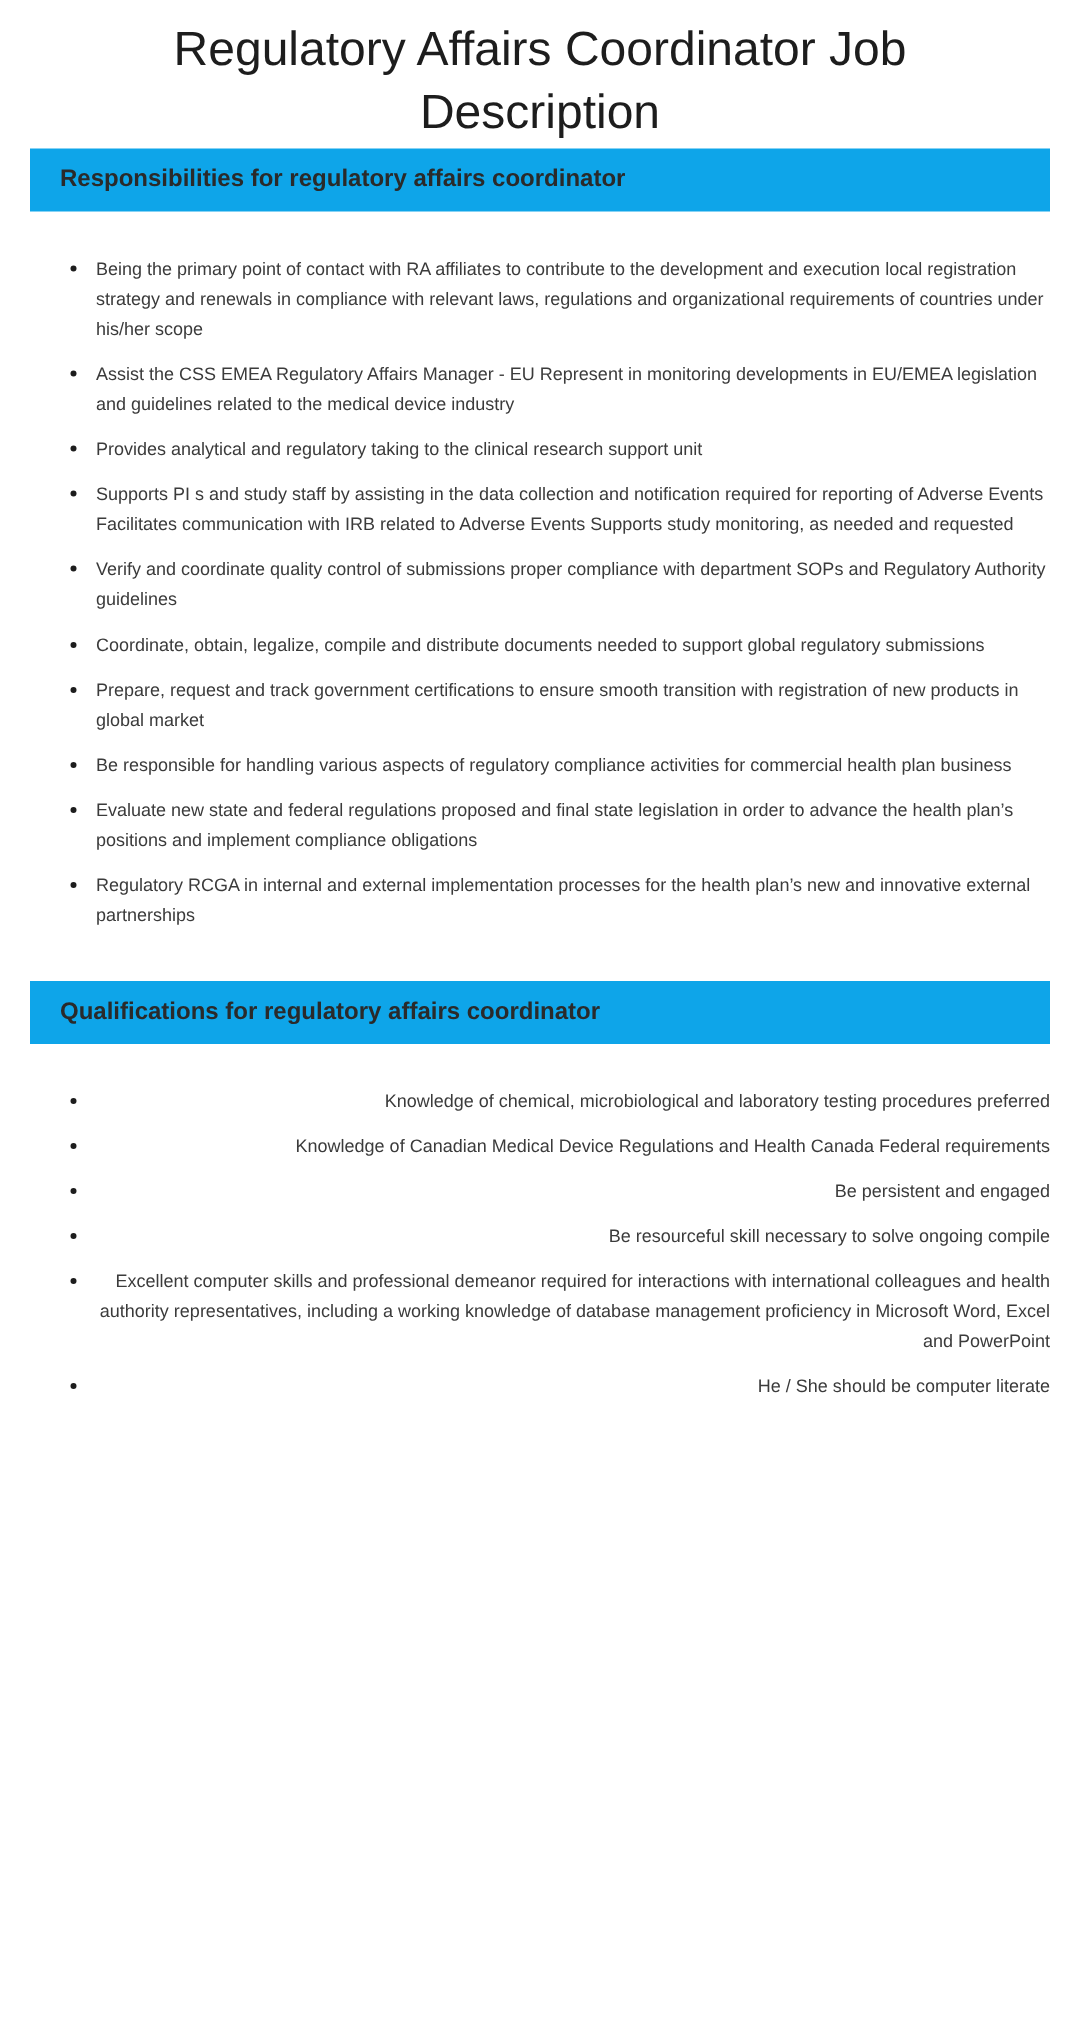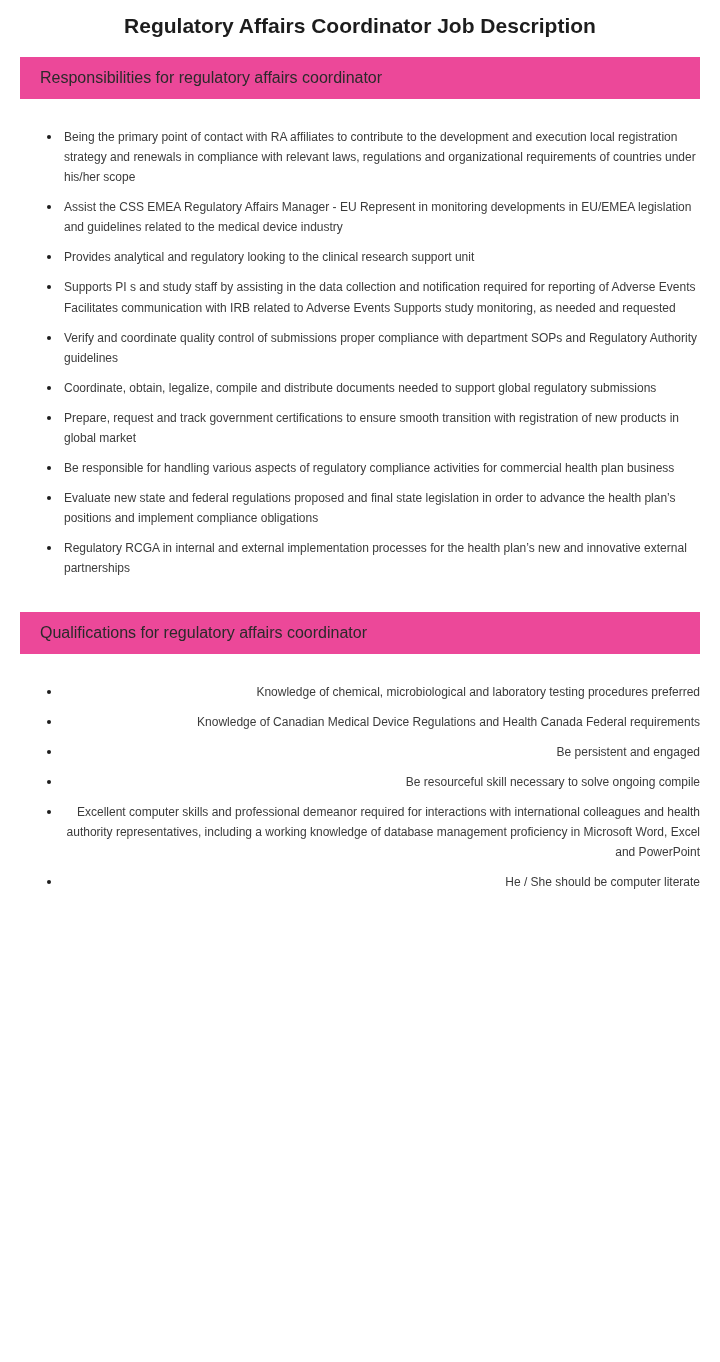--- a/index.html
+++ b/index.html
@@ -11,37 +11,37 @@
     font-family: "Liberation Sans", "DejaVu Sans", sans-serif;
     color: #3b3b3b;
   }
   .doc {
     width: 720px;
     box-sizing: border-box;
     padding: 4px 20px 24px 20px;
     background: #ffffff;
   }
   h1.doc-title {
-    font-size: 21px;
+    font-size: 32px;
     line-height: 1.3;
-    font-weight: bold;
+    font-weight: normal;
     text-align: center;
     color: #1d1d1d;
-    margin: 8px 0 18px 0;
+    margin: 8px 0 4px 0;
     padding: 0 30px;
   }
   p.intro {
     font-size: 16px;
     line-height: 1.67;
     margin: 0 0 28px 0;
   }
   .section-heading {
-    background: #ec4899;
+    background: #0ea5e9;
     font-size: 16px;
-    font-weight: normal;
+    font-weight: bold;
     color: #2a2a2a;
     padding: 12px 20px;
     margin: 0 0 26px 0;
   }
   ul.bullet-list {
     margin: 0 0 34px 0;
     padding: 0 0 0 42px;
     list-style: disc;
   }
   ul.bullet-list li {
@@ -64,21 +64,21 @@
 
 <div class="doc">
   <h1 class="doc-title">Regulatory Affairs Coordinator Job Description</h1>
 
 
   <section>
     <div class="section-heading">Responsibilities for regulatory affairs coordinator</div>
     <ul class="bullet-list">
         <li>Being the primary point of contact with RA affiliates to contribute to the development and execution local registration strategy and renewals in compliance with relevant laws, regulations and organizational requirements of countries under his/her scope</li>
         <li>Assist the CSS EMEA Regulatory Affairs Manager - EU Represent in monitoring developments in EU/EMEA legislation and guidelines related to the medical device industry</li>
-        <li>Provides analytical and regulatory looking to the clinical research support unit</li>
+        <li>Provides analytical and regulatory taking to the clinical research support unit</li>
         <li>Supports PI s and study staff by assisting in the data collection and notification required for reporting of Adverse Events Facilitates communication with IRB related to Adverse Events Supports study monitoring, as needed and requested</li>
         <li>Verify and coordinate quality control of submissions proper compliance with department SOPs and Regulatory Authority guidelines</li>
         <li>Coordinate, obtain, legalize, compile and distribute documents needed to support global regulatory submissions</li>
         <li>Prepare, request and track government certifications to ensure smooth transition with registration of new products in global market</li>
         <li>Be responsible for handling various aspects of regulatory compliance activities for commercial health plan business</li>
         <li>Evaluate new state and federal regulations proposed and final state legislation in order to advance the health plan’s positions and implement compliance obligations</li>
         <li>Regulatory RCGA in internal and external implementation processes for the health plan’s new and innovative external partnerships</li>
       </ul>
   </section>
 

